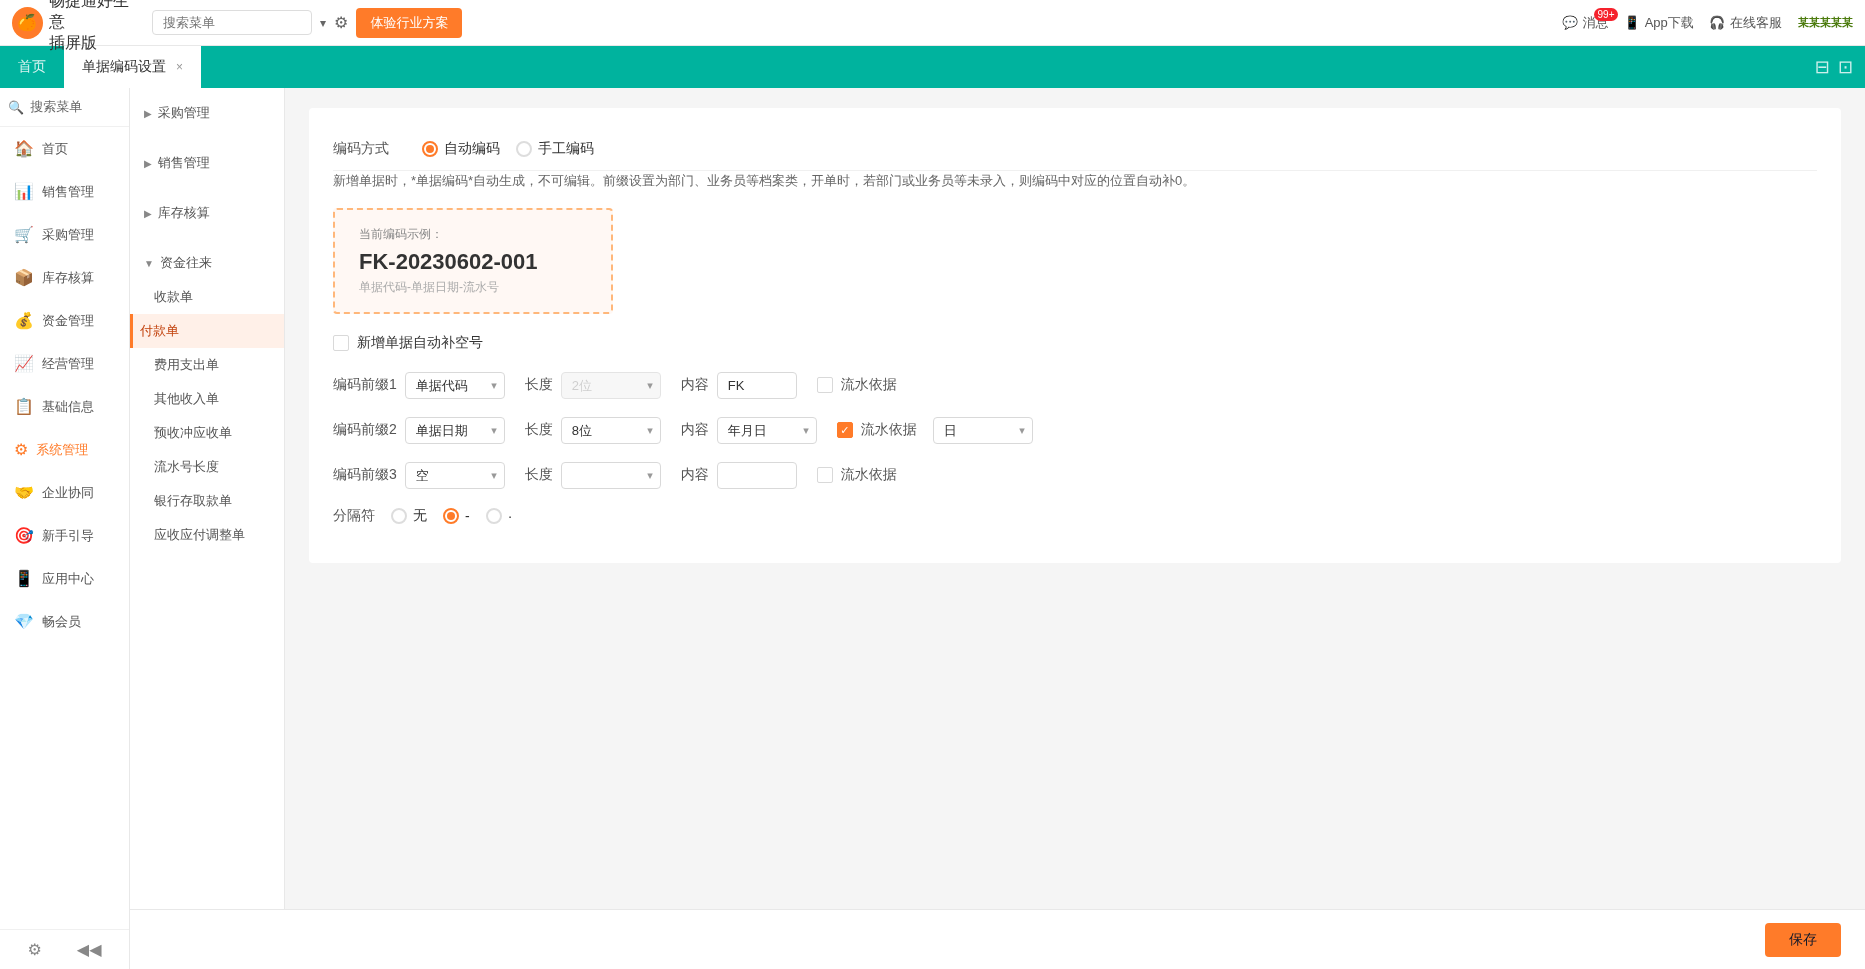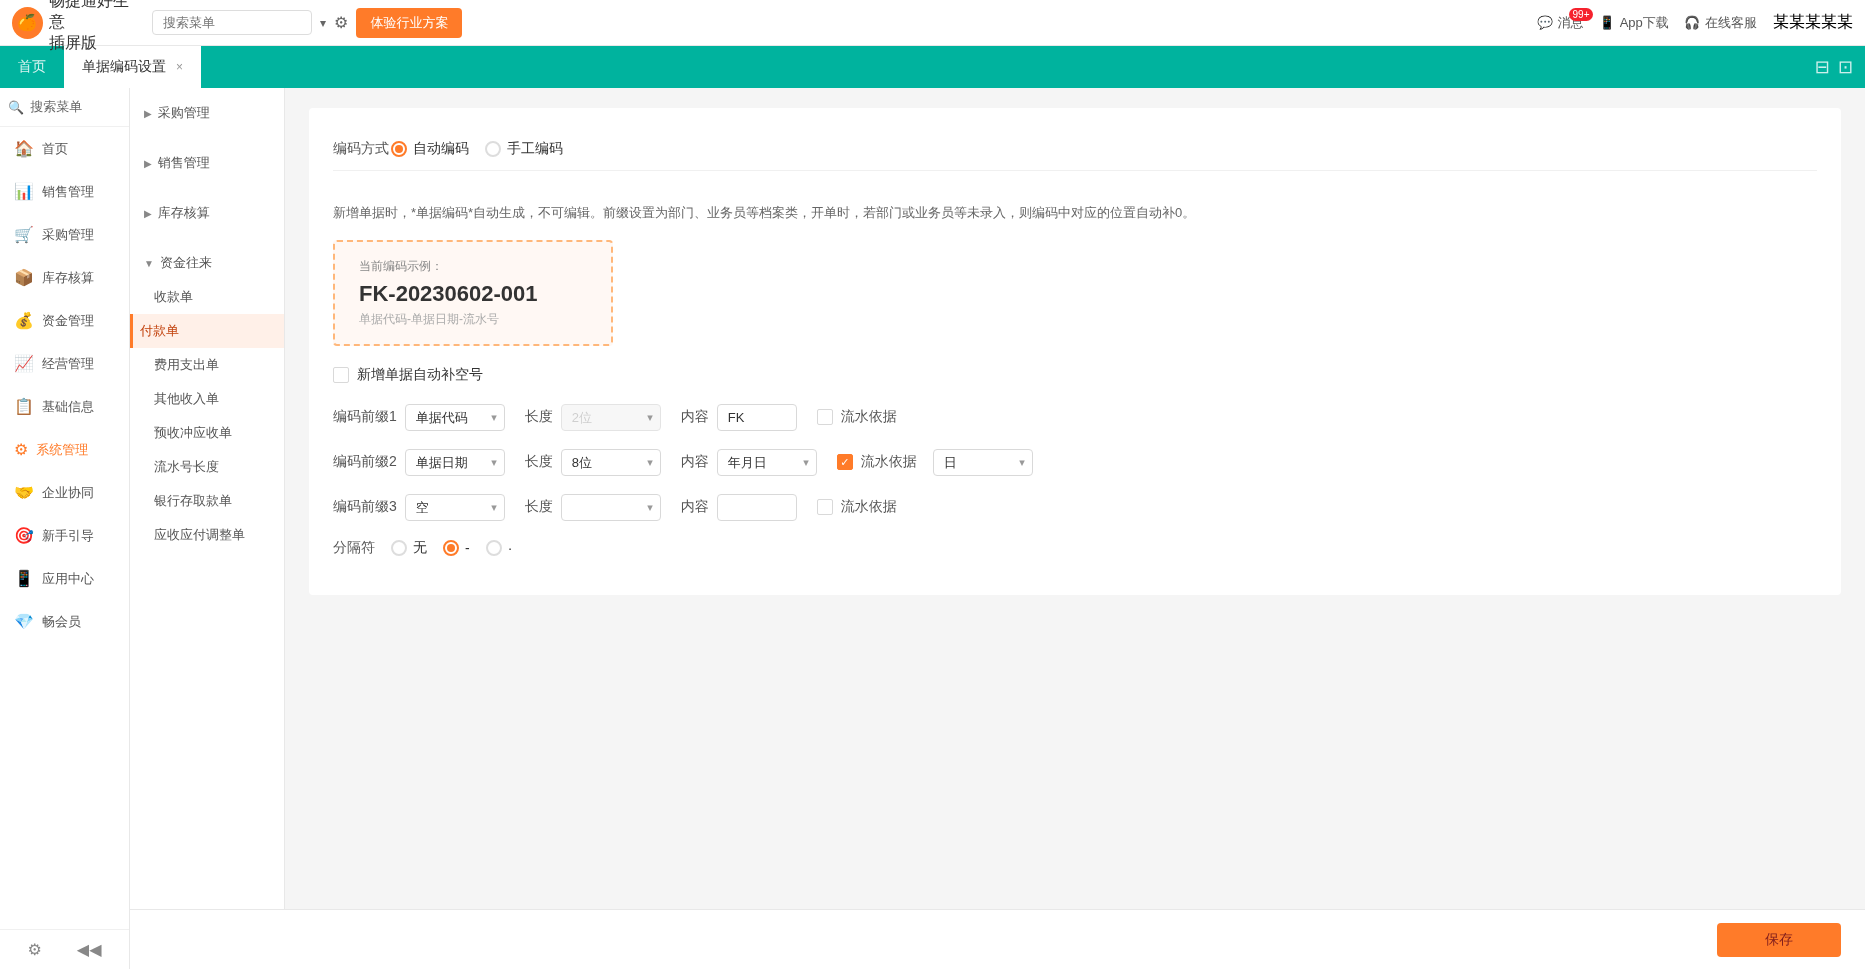--- a/index.html
+++ b/index.html
@@ -78,21 +78,21 @@
       font-size: 10px;
       border-radius: 8px;
       padding: 1px 4px;
       position: absolute;
       top: -6px;
       right: -10px;
       min-width: 18px;
       text-align: center;
     }
     .topbar-app, .topbar-service { display: flex; align-items: center; gap: 4px; cursor: pointer; color: #555; }
-    .topbar-user { color: #000000; cursor: pointer; font-size: 16px; }
+    .topbar-user { color: #4d7c0f; cursor: pointer; font-size: 11px; font-weight: bold; }
 
     
     .nav-tabs {
       height: 42px;
       background: #00b39e;
       display: flex;
       align-items: stretch;
     }
     .nav-tab {
       display: flex;
@@ -220,24 +220,24 @@
     .card {
       background: #fff;
       border-radius: 4px;
       padding: 20px 24px;
     }
 
     
     .section-row {
       display: flex;
       align-items: center;
-      gap: 2px;
+      gap: 33px;
       padding: 12px 0;
       border-bottom: 1px solid #f0f0f0;
-      margin-bottom: 32px;
+      margin-bottom: 0;
     }
     .section-label { color: #555; font-size: 14px; }
     .radio-group { display: flex; align-items: center; gap: 16px; }
     .radio-item { display: flex; align-items: center; gap: 6px; cursor: pointer; font-size: 14px; color: #333; }
     .radio-circle {
       width: 16px;
       height: 16px;
       border-radius: 50%;
       border: 2px solid #ddd;
       display: flex;
@@ -369,24 +369,24 @@
       height: 60px;
       background: #fff;
       border-top: 1px solid #e8e8e8;
       display: flex;
       align-items: center;
       justify-content: flex-end;
       padding: 0 24px;
     }
     .save-btn {
       background: #ff7b29;
-      color: #7f1d1d;
+      color: #0f172a;
       border: none;
       border-radius: 4px;
-      padding: 8px 48px;
+      padding: 8px 24px;
       font-size: 14px;
       cursor: pointer;
     }
   </style>
 </head>
 <body>
 
 <div class="topbar">
   <div class="topbar-logo">
     <div class="logo-icon">🍊</div>

